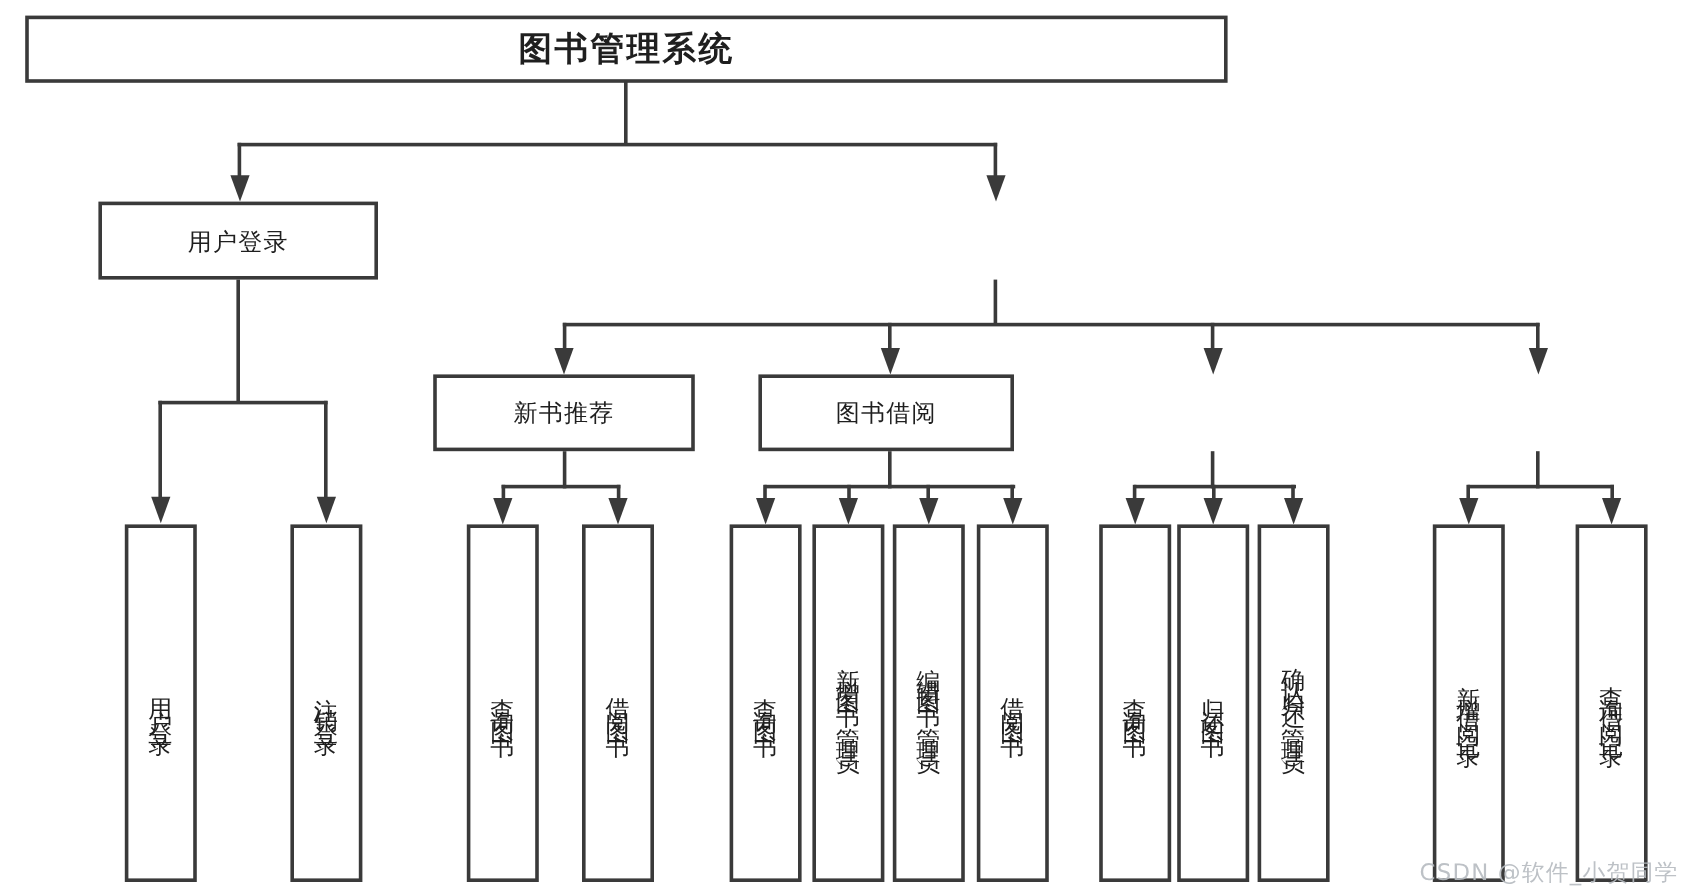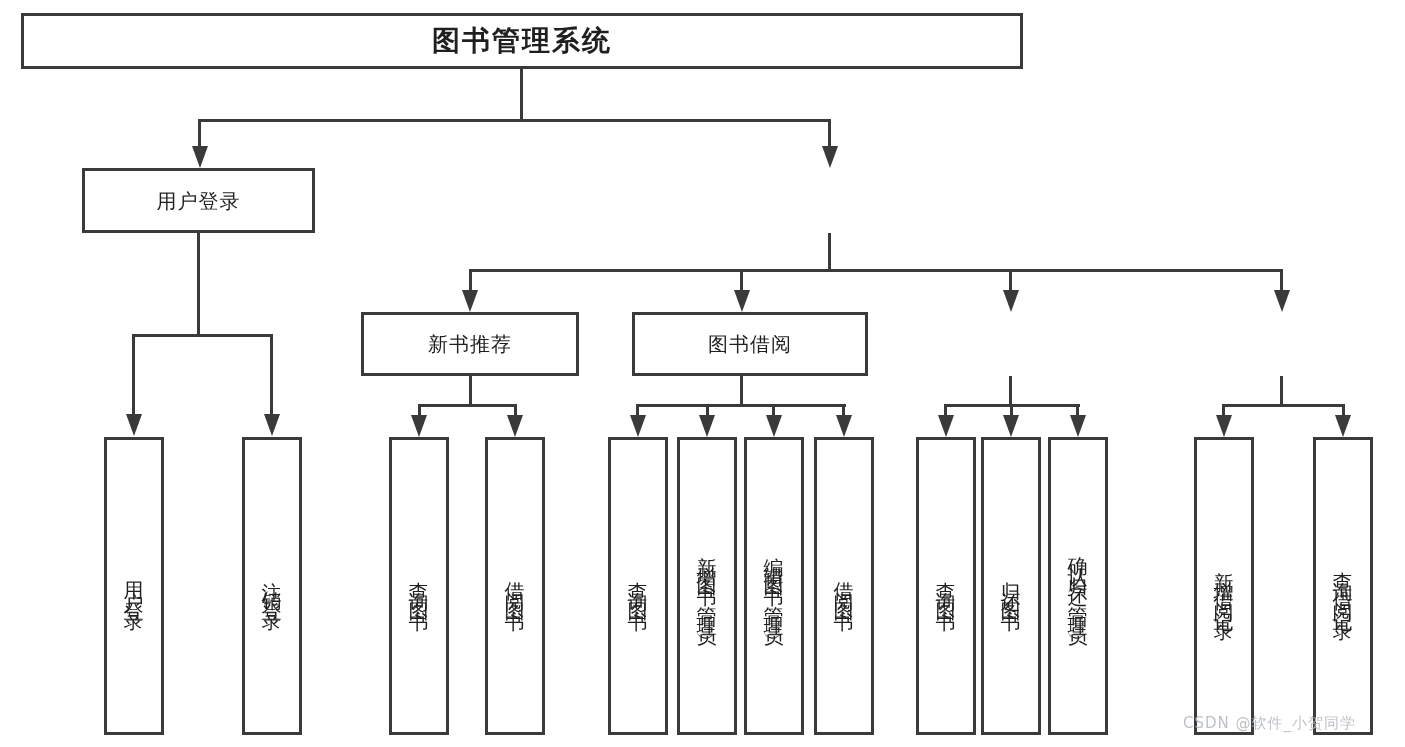--- a/index.html
+++ b/index.html
@@ -47,21 +47,21 @@
     position: absolute;
     width: 0; height: 0;
     border-left: 8px solid transparent;
     border-right: 8px solid transparent;
     border-top: 22px solid var(--line);
   }
   .watermark {
     position: absolute;
     left: 1183px;
     top: 714px;
-    font-size: 15px;
+    font-size: 19px;
     letter-spacing: 1px;
     color: var(--watermark);
     opacity: 0.9;
     z-index: 5;
     white-space: nowrap;
   }
 </style>
 </head>
 <body>
 
@@ -96,21 +96,21 @@
   <div class="vl" style="left:740px; top:269px; height:21px;"></div>
   <div class="arw" style="left:734px; top:290px;"></div>
   <div class="vl" style="left:1009px; top:269px; height:21px;"></div>
   <div class="arw" style="left:1003px; top:290px;"></div>
   <div class="vl" style="left:1280px; top:269px; height:21px;"></div>
   <div class="arw" style="left:1274px; top:290px;"></div>
 
   <div class="box" style="left:361px; top:312px; width:218px; height:64px;">
     <span class="lbl">新书推荐</span>
   </div>
-  <div class="box" style="left:632px; top:312px; width:236px; height:64px;">
+  <div class="box" style="left:632px; top:312px; width:213px; height:64px;">
     <span class="lbl">图书借阅</span>
   </div>
 
   <div class="vl" style="left:469px; top:376px; height:31px;"></div>
   <div class="hl" style="left:418px; top:404px; width:99px;"></div>
   <div class="vl" style="left:418px; top:404px; height:12px;"></div>
   <div class="arw" style="left:411px; top:415px;"></div>
   <div class="vl" style="left:514px; top:404px; height:12px;"></div>
   <div class="arw" style="left:507px; top:415px;"></div>
 

